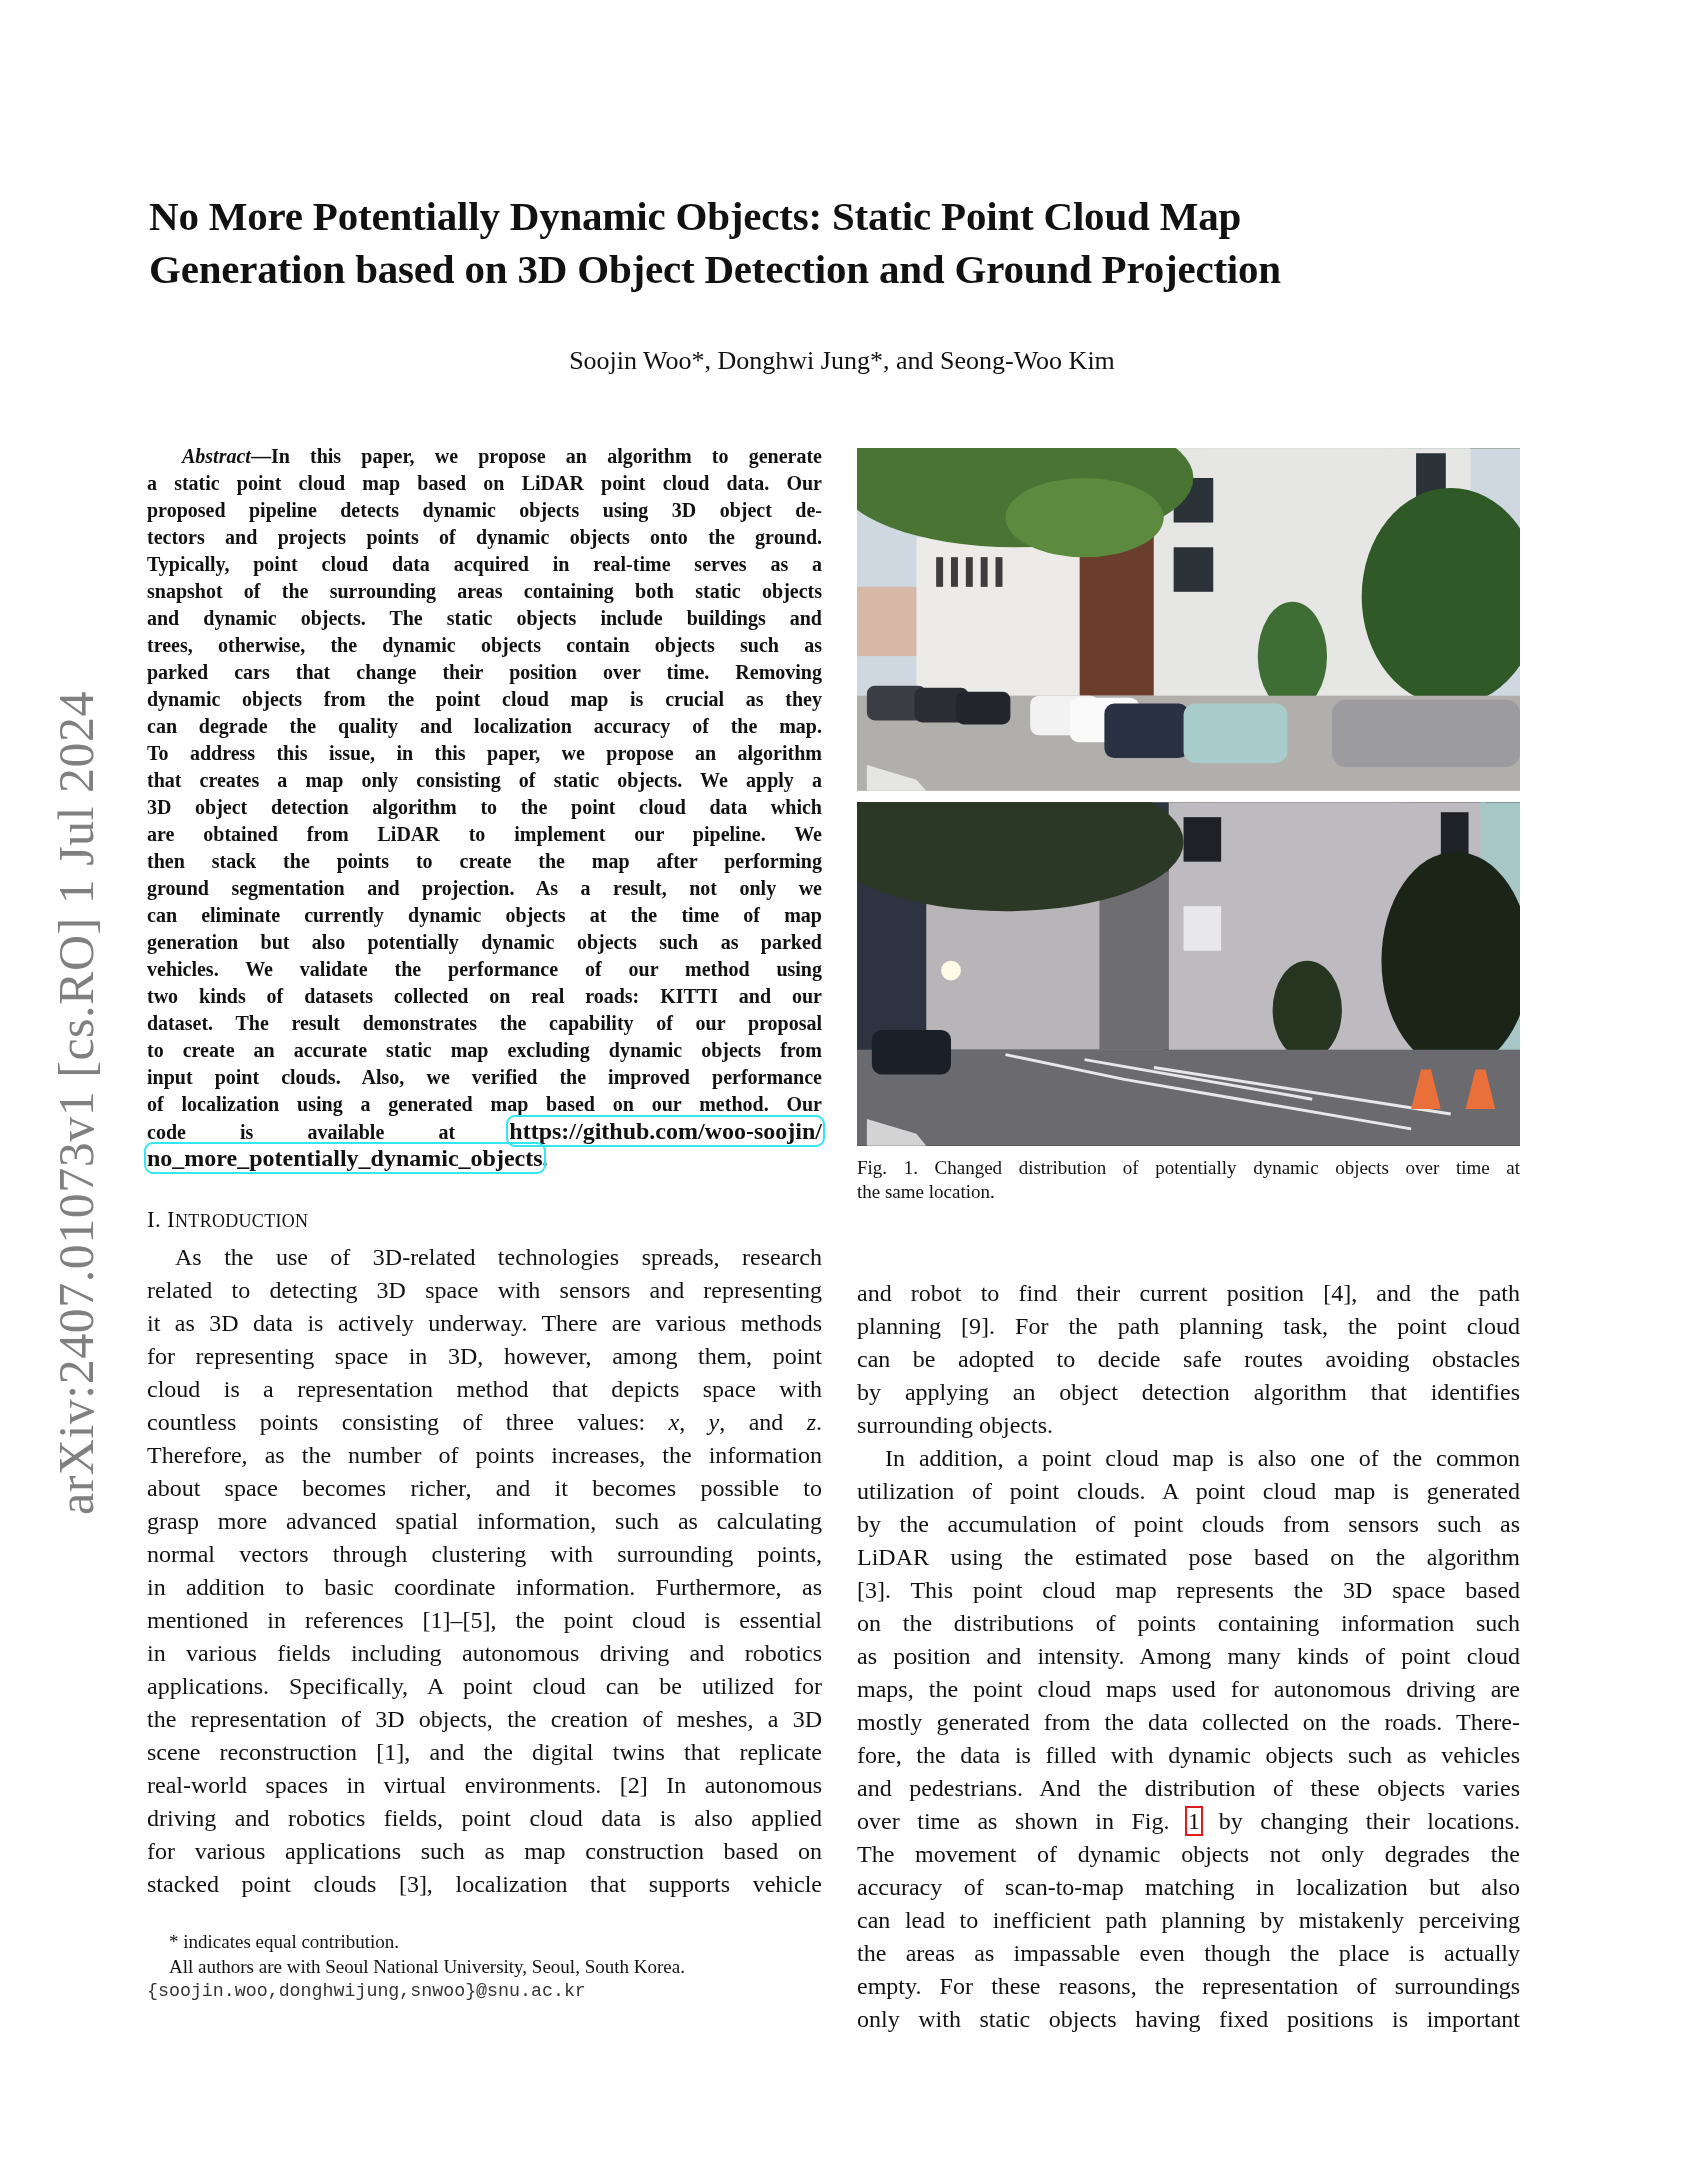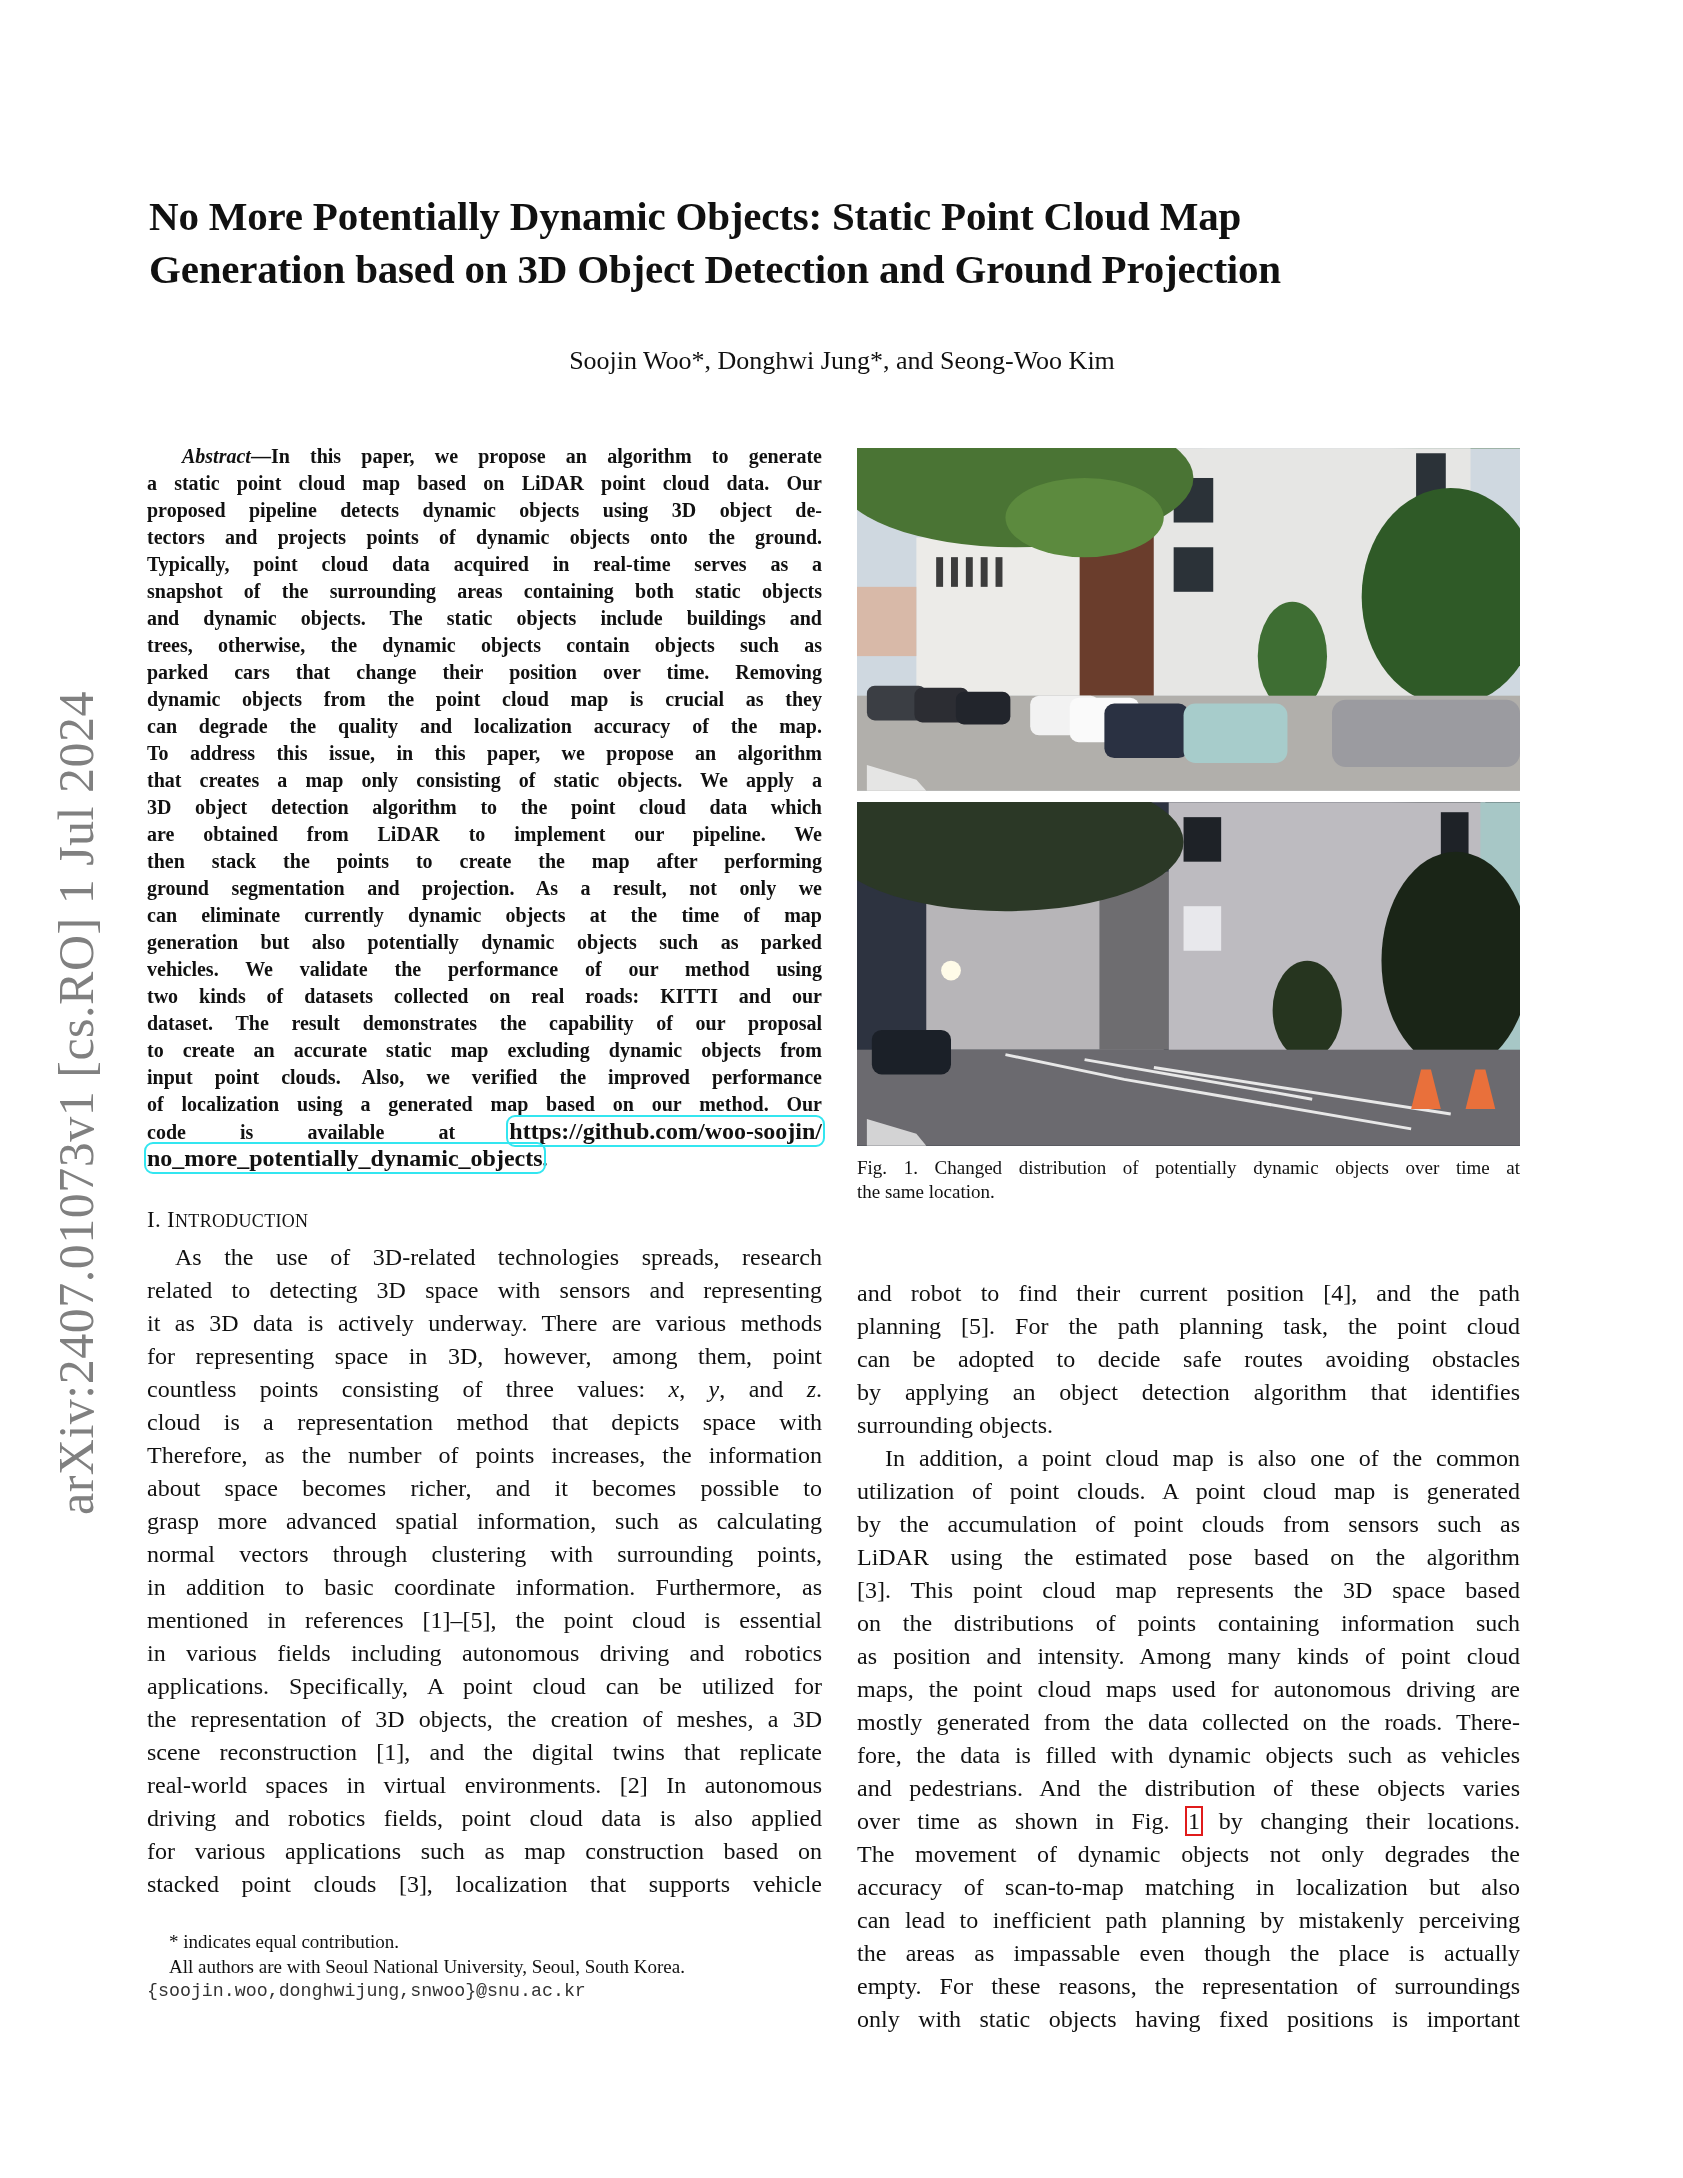--- a/index.html
+++ b/index.html
@@ -93,22 +93,22 @@
 <div class="abs section">
   <span>I.</span>
   <span>I</span><span class="sc">NTRODUCTION</span>
 </div>
 
 <div class="abs col-left body left-body">
   <span class="line indent">As the use of 3D-related technologies spreads, research</span>
   <span class="line">related to detecting 3D space with sensors and representing</span>
   <span class="line">it as 3D data is actively underway. There are various methods</span>
   <span class="line">for representing space in 3D, however, among them, point</span>
+  <span class="line">cloud is a representation method that depicts space with</span>
   <span class="line"><span>countless points consisting of three values:</span> <span class="math">x</span>, <span class="math">y</span>, <span>and</span> <span class="math">z</span>.</span>
-  <span class="line">cloud is a representation method that depicts space with</span>
   <span class="line">Therefore, as the number of points increases, the information</span>
   <span class="line">about space becomes richer, and it becomes possible to</span>
   <span class="line">grasp more advanced spatial information, such as calculating</span>
   <span class="line">normal vectors through clustering with surrounding points,</span>
   <span class="line">in addition to basic coordinate information. Furthermore, as</span>
   <span class="line">mentioned in references [1]–[5], the point cloud is essential</span>
   <span class="line">in various fields including autonomous driving and robotics</span>
   <span class="line">applications. Specifically, A point cloud can be utilized for</span>
   <span class="line">the representation of 3D objects, the creation of meshes, a 3D</span>
   <span class="line">scene reconstruction [1], and the digital twins that replicate</span>
@@ -186,21 +186,21 @@
   </svg>
 </div>
 
 <div class="abs caption">
   <div class="line">Fig. 1.   Changed distribution of potentially dynamic objects over time at</div>
   <div class="line last">the same location.</div>
 </div>
 
 <div class="abs col-right body right-body">
   <span class="line">and robot to find their current position [4], and the path</span>
-  <span class="line">planning [5]. For the path planning task, the point cloud</span>
+  <span class="line">planning [9]. For the path planning task, the point cloud</span>
   <span class="line">can be adopted to decide safe routes avoiding obstacles</span>
   <span class="line">by applying an object detection algorithm that identifies</span>
   <span class="line last">surrounding objects.</span>
   <span class="line indent">In addition, a point cloud map is also one of the common</span>
   <span class="line">utilization of point clouds. A point cloud map is generated</span>
   <span class="line">by the accumulation of point clouds from sensors such as</span>
   <span class="line">LiDAR using the estimated pose based on the algorithm</span>
   <span class="line">[3]. This point cloud map represents the 3D space based</span>
   <span class="line">on the distributions of points containing information such</span>
   <span class="line">as position and intensity. Among many kinds of point cloud</span>

